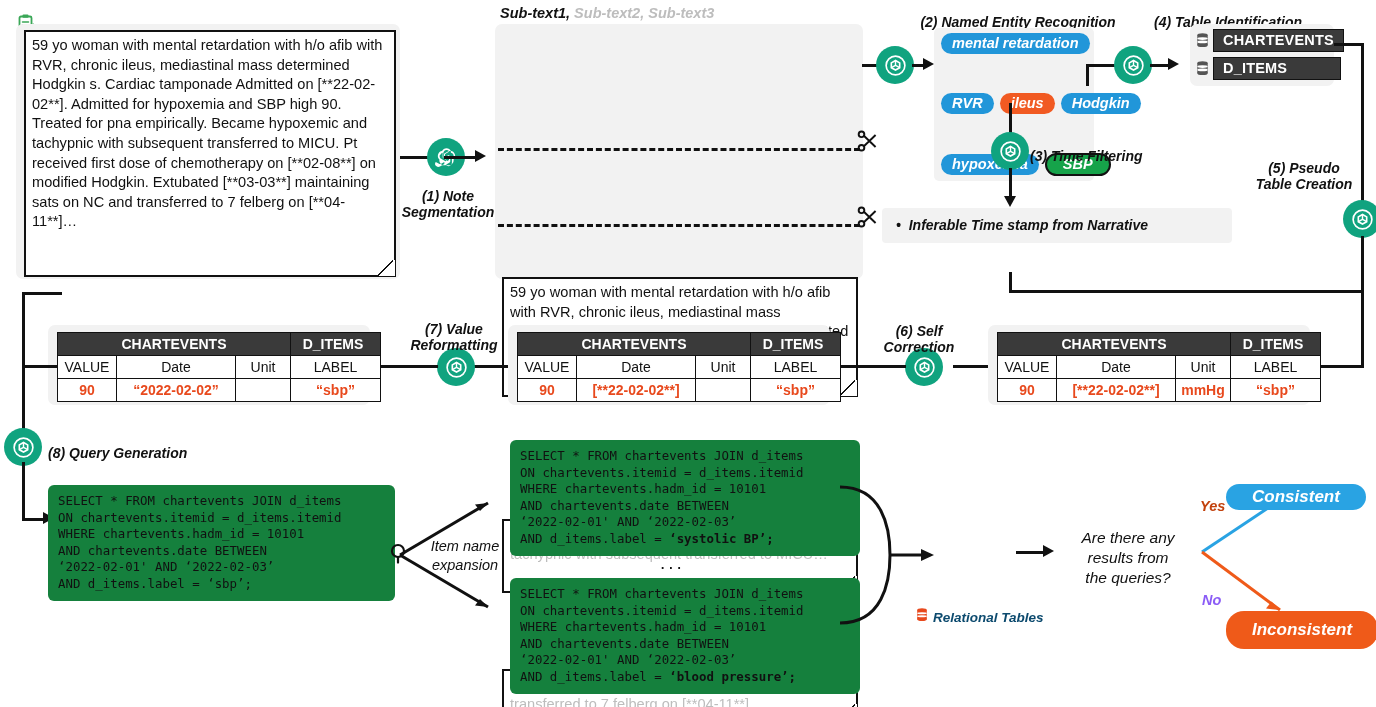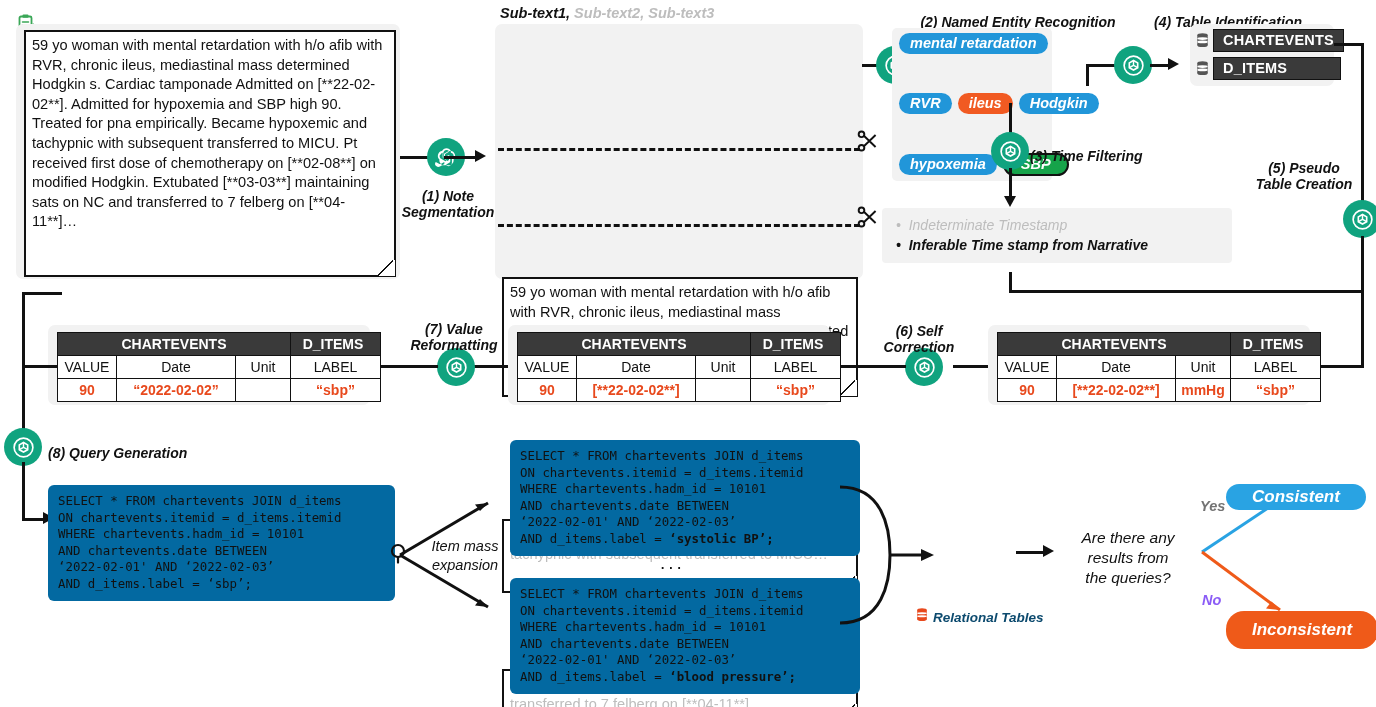--- a/index.html
+++ b/index.html
@@ -31,21 +31,21 @@
   
   .tblchip{background:#3a3a3a;color:#fff;font-weight:bold;font-size:14.5px;padding:2px 9px 3px;border:1.5px solid #111;letter-spacing:.2px;}
   .dbicon{width:13px;height:15px;display:inline-block;}
   
   table.rel{border-collapse:collapse;background:#fff;}
   table.rel td{border:1.5px solid #111;font-size:14px;text-align:center;padding:1px 5px;height:20px;}
   td.thead{background:#3a3a3a;color:#fff;font-weight:bold;text-align:left;padding-left:6px;}
   td.thead.c{text-align:center;padding-left:0;}
   td.val{color:#e8491d;font-weight:bold;}
   
-  .code{background:#0369a1;border-radius:6px;font-family:"DejaVu Sans Mono",monospace;font-size:12.4px;
+  .code{background:#15803d;border-radius:6px;font-family:"DejaVu Sans Mono",monospace;font-size:12.4px;
         line-height:16.6px;white-space:pre;padding:8px 10px;color:#111;}
   .code b{font-weight:bold;}
   
   .tfbox{background:#f2f2f2;border-radius:4px;padding:7px 14px 8px;}
   .tfrow{font-style:italic;font-size:14px;line-height:20px;}
   .tfrow.g{color:#bdbdbd;}
   .tfrow.b{font-weight:bold;color:#111;}
   
   .pill{border-radius:18px;color:#fff;font-style:italic;font-weight:bold;font-size:17px;
         display:flex;align-items:center;justify-content:center;}
@@ -132,21 +132,21 @@
 <div class="abs gpt" style="left:876px;top:46px;">
   <svg width="25" height="25" viewBox="0 0 24 24">
       <circle cx="12" cy="12" r="9" fill="none" stroke="#fff" stroke-width="1.6"></circle>
       <path d="M8 9.5 12 7.2l4 2.3v4.6L12 16.4 8 14.1z" fill="none" stroke="#fff" stroke-width="1.6"></path>
       <path d="M12 7.2v4.6l4 2.3M12 11.8l-4 2.3" stroke="#fff" stroke-width="1.4" fill="none"></path>
     </svg>
 </div>
 <div class="abs ln lnh" style="left:912px;top:64px;width:12px;"></div>
 <div class="abs arrow-r" style="left:923px;top:58px;"></div>
 
-<div class="abs tagbox" style="left:892px;top:28px;width:146px;gap:39px;">
+<div class="abs tagbox" style="left:934px;top:28px;width:146px;gap:39px;">
   <div class="tagrow">
     <span class="tag" style="background:#2196d9;">mental retardation</span>
   </div>
   <div class="tagrow">
     <span class="tag" style="background:#2196d9;">RVR</span>
     <span class="tag" style="background:#f15a22;">ileus</span>
     <span class="tag" style="background:#2196d9;">Hodgkin</span>
   </div>
   <div class="tagrow">
     <span class="tag" style="background:#2196d9;">hypoxemia</span>
@@ -223,21 +223,20 @@
       <circle cx="12" cy="12" r="9" fill="none" stroke="#fff" stroke-width="1.6"></circle>
       <path d="M8 9.5 12 7.2l4 2.3v4.6L12 16.4 8 14.1z" fill="none" stroke="#fff" stroke-width="1.6"></path>
       <path d="M12 7.2v4.6l4 2.3M12 11.8l-4 2.3" stroke="#fff" stroke-width="1.4" fill="none"></path>
     </svg>
 </div>
 <div class="abs steplab" style="left:1030px;top:140px;width:150px;text-align:left;">(3) Time Filtering</div>
 <div class="abs ln lnv" style="left:1009px;top:168px;height:30px;"></div>
 <div class="abs arrow-d" style="left:1004px;top:196px;"></div>
 
 <div class="abs tfbox" style="left:882px;top:208px;width:322px;">
-  <div class="tfrow g">•&nbsp;&nbsp;<span>Indeterminate Timestamp</span></div>
   <div class="tfrow b">•&nbsp;&nbsp;<span>Inferable Time stamp from Narrative</span></div>
 </div>
 <div class="abs ln lnv" style="left:1009px;top:272px;height:20px;"></div>
 <div class="abs ln lnh" style="left:1009px;top:290px;width:352px;"></div>
 
 <div class="abs card" style="left:988px;top:325px;width:322px;height:80px;"></div>
 <table class="rel abs" style="left:997px;top:332px;">
   <tbody>
       <tr>
     <td class="thead" colspan="3" style="width:200px;">CHARTEVENTS</td>
@@ -358,21 +357,21 @@
     <path d="M100 8 l-13 1.5 l5 6.5 z" fill="#111"></path>
     <path d="M100 112 l-13 -1.5 l5 -6.5 z" fill="#111"></path>
   </svg>
 </div>
 <div class="abs" style="left:389px;top:543px;">
   <svg width="20" height="22" viewBox="0 0 20 22">
       <circle cx="9" cy="8" r="6" fill="none" stroke="#111" stroke-width="2.2"></circle>
       <path d="M9 14.2v5.4" stroke="#111" stroke-width="2.2" stroke-linecap="round"></path>
     </svg>
 </div>
-<div class="abs" style="left:412px;top:537px;width:106px;font-style:italic;font-size:14.5px;line-height:19px;text-align:center;white-space:pre-line;">Item mass
+<div class="abs" style="left:412px;top:537px;width:106px;font-style:italic;font-size:14.5px;line-height:19px;text-align:center;white-space:pre-line;">Item name
 expansion</div>
 
 <div class="abs code" style="left:510px;top:440px;width:330px;"><span>SELECT * FROM chartevents JOIN d_items
 ON chartevents.itemid = d_items.itemid
 WHERE chartevents.hadm_id = 10101
 AND chartevents.date BETWEEN
 ‘2022-02-01' AND ‘2022-02-03’
 AND d_items.label = </span><b>‘systolic BP’;</b></div>
 <div class="abs" style="left:660px;top:552px;font-size:19px;letter-spacing:3px;color:#111;">...</div>
 
@@ -417,17 +416,17 @@
 the queries?</div>
 
 <div class="abs" style="left:1196px;top:480px;">
   <svg width="120" height="150" viewBox="0 0 120 150">
     <path d="M6 72 L84 20" stroke="#29a3e3" stroke-width="3" fill="none"></path>
     <path d="M84 20 l-14 1 l5.5 7 z" fill="#29a3e3"></path>
     <path d="M6 72 L84 130" stroke="#ef5a19" stroke-width="3" fill="none"></path>
     <path d="M84 130 l-14 -1.5 l5.5 -7 z" fill="#ef5a19"></path>
   </svg>
 </div>
-<div class="abs yn" style="left:1200px;top:498px;color:#737373;">Yes</div>
+<div class="abs yn" style="left:1200px;top:498px;color:#c2410c;">Yes</div>
 <div class="abs yn" style="left:1202px;top:592px;color:#8b5cf6;">No</div>
 
 <div class="abs pill" style="left:1226px;top:484px;width:140px;height:26px;background:#29a3e3;">Consistent</div>
 <div class="abs pill" style="left:1226px;top:611px;width:152px;height:38px;background:#ef5a19;">Inconsistent</div>
 
 </body></html>

